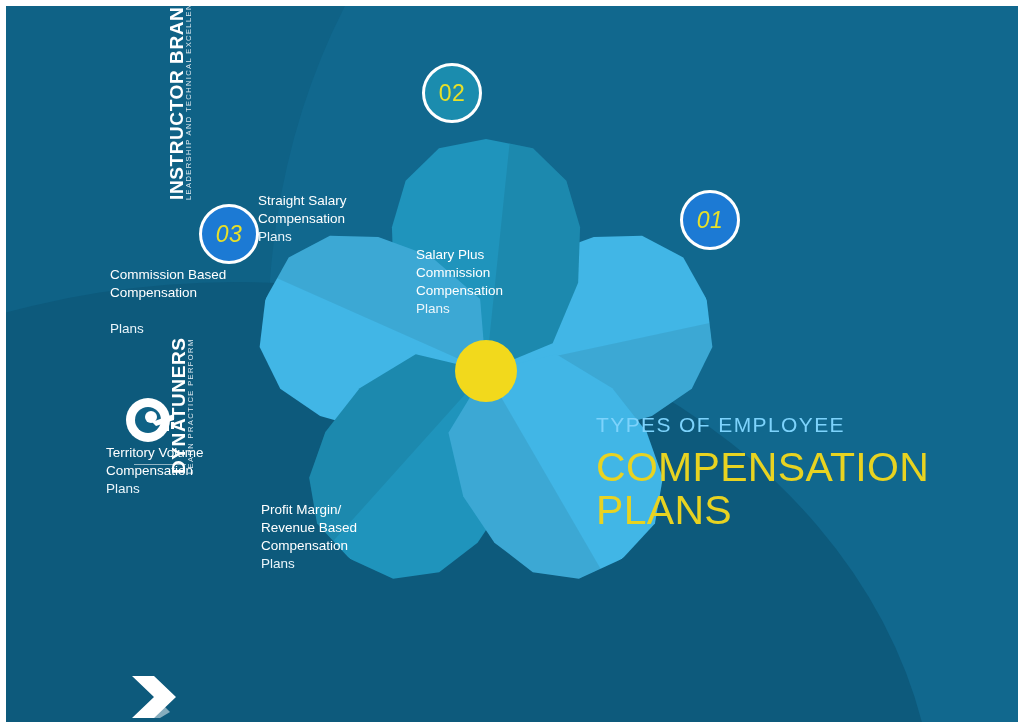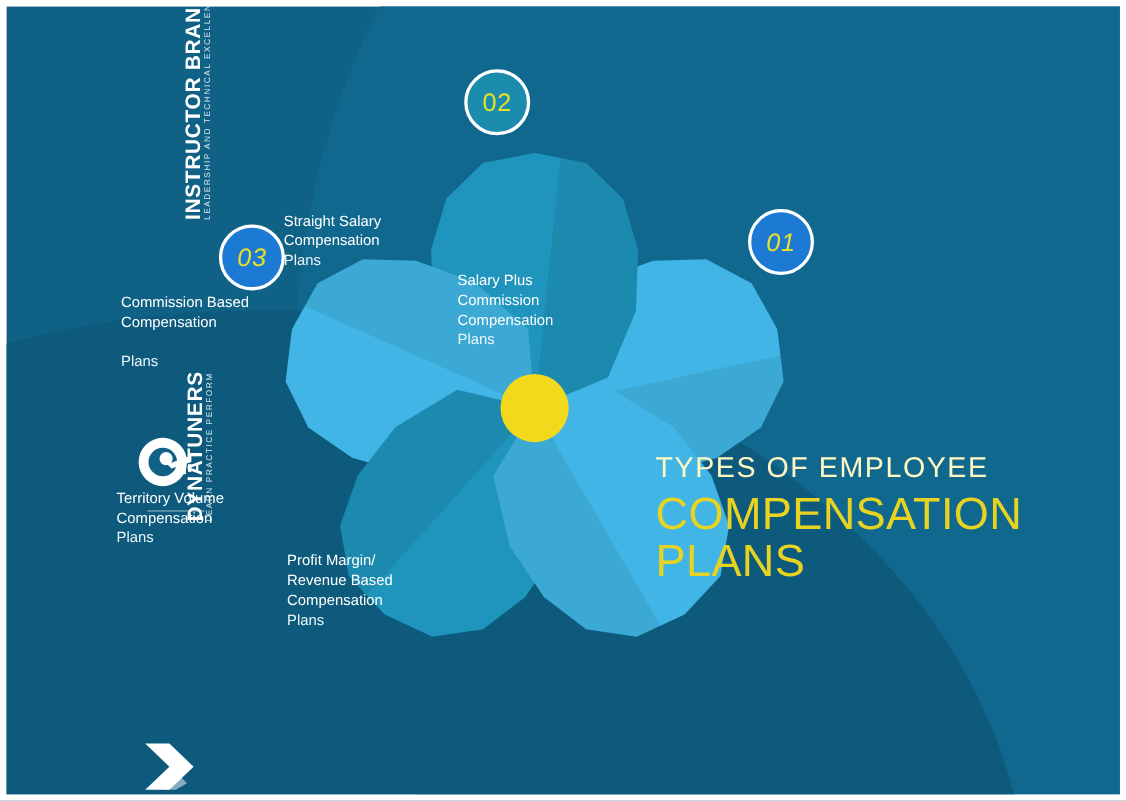--- a/index.html
+++ b/index.html
@@ -193,22 +193,22 @@
   .b04 { left:194px; top:474px; }
   .b05 { left:434px; top:613px; }
 
   
   .title-block {
     position:absolute;
     left:590px; top:406px;
     width:400px;
   }
   .title-kicker {
-    color:#fef9c3;
-    font-size:26px;
+    color:#7dd3fc;
+    font-size:21px;
     letter-spacing:1.4px;
     font-weight:normal;
     line-height:26px;
   }
   .title-main {
     color:#e8d321;
     font-size:41px;
     line-height:43px;
     letter-spacing:0.3px;
     font-weight:normal;

